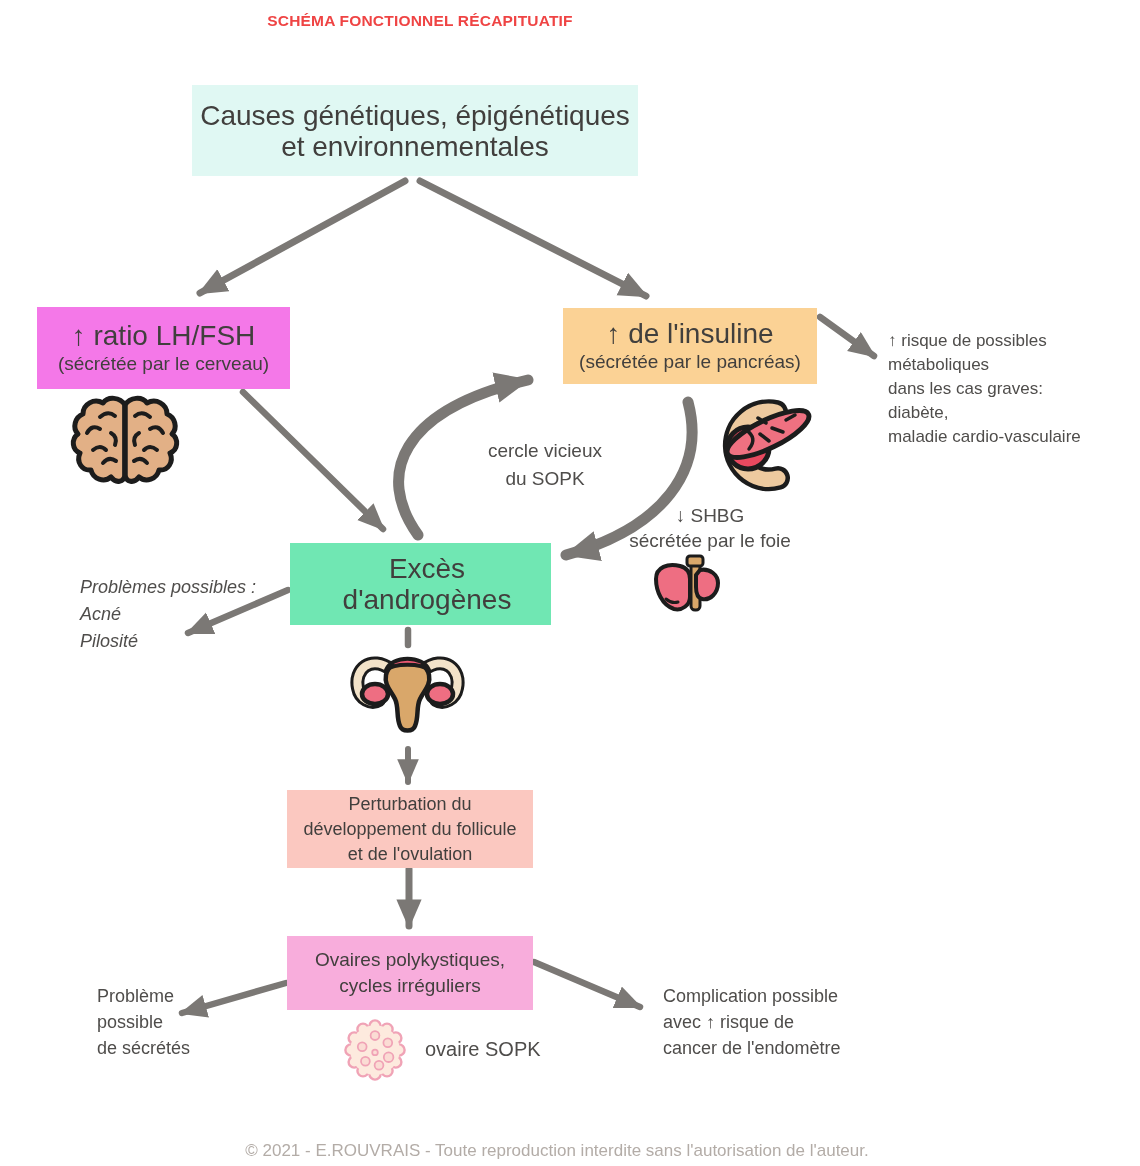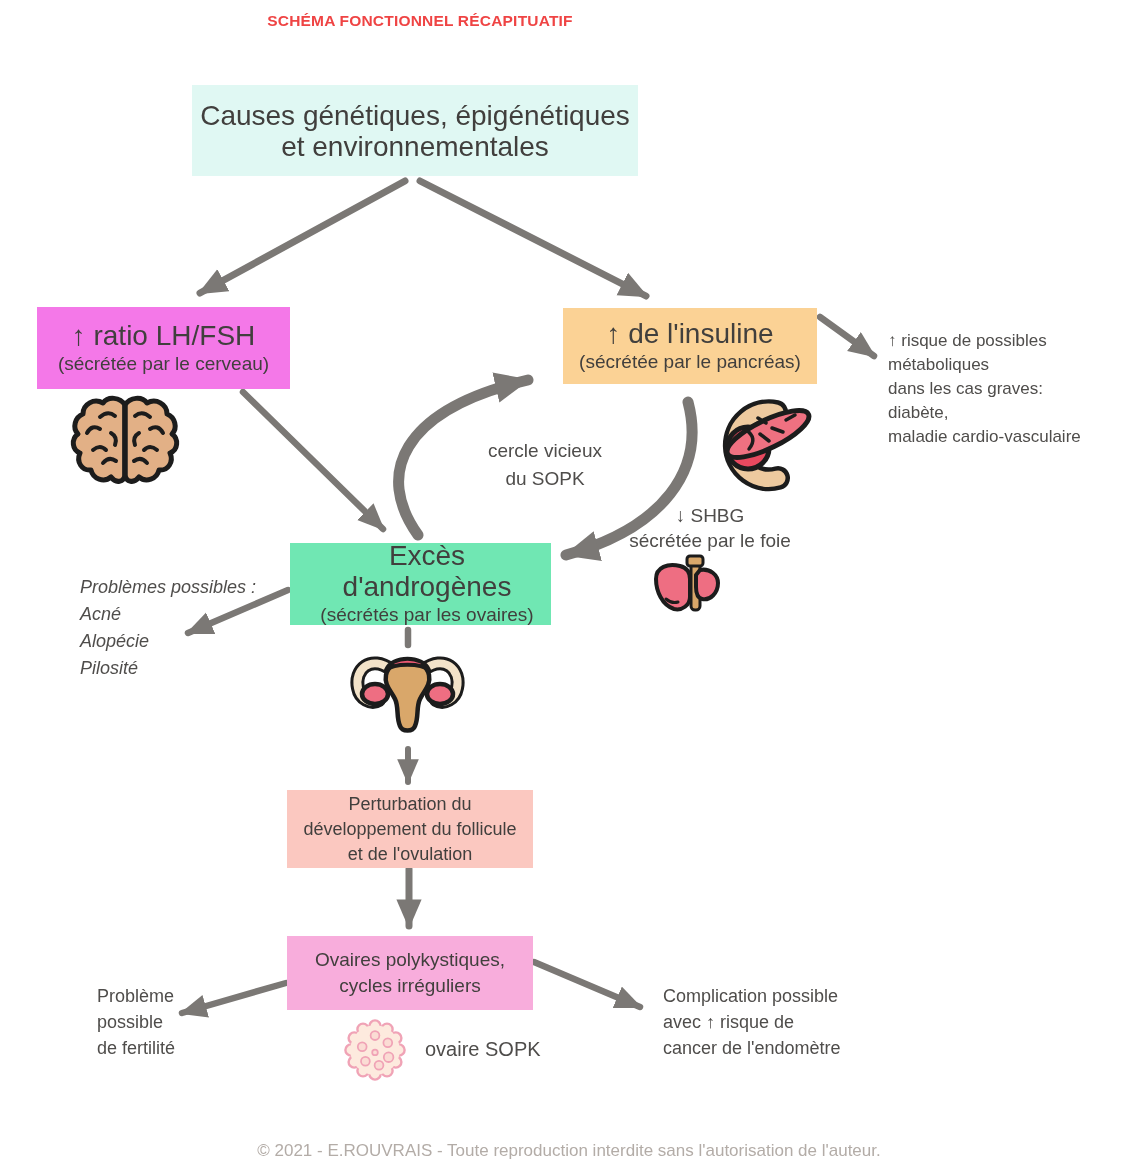--- a/index.html
+++ b/index.html
@@ -26,21 +26,21 @@
   #box-perturbation{left:287px;top:790px;width:246px;height:78px;background:#fbc8c0;}
   #box-ovaries{left:287px;top:936px;width:246px;height:74px;background:#f8addc;}
   .sidetext{font-size:18px;line-height:26px;color:#4f4d4b;}
   #txt-metabolic{left:888px;top:329px;width:230px;font-size:17px;line-height:24px;}
   #txt-vicious{left:455px;top:437px;width:180px;text-align:center;font-size:19px;line-height:28px;}
   #txt-shbg{left:620px;top:503px;width:180px;text-align:center;font-size:19px;line-height:25px;}
   #txt-problems{left:80px;top:574px;width:210px;line-height:27px;font-style:italic;}
   #txt-fertility{left:97px;top:983px;width:160px;}
   #txt-complication{left:655px;top:983px;width:230px;margin-left:8px;}
   #ovary-caption{left:425px;top:1038px;font-size:20px;color:#4f4d4b;}
-  #footer{left:12px;top:1141px;width:1114px;text-align:center;font-size:17px;color:#b3aca7;}
+  #footer{left:0;top:1141px;width:1114px;text-align:center;font-size:17px;color:#b3aca7;}
   #arrow-layer{left:0;top:0;pointer-events:none;}
   svg{display:block;}
 </style>
 </head>
 <body>
 
 <div id="canvas">
 
   <svg id="arrow-layer" class="abs" width="1140" height="1166" viewBox="0 0 1140 1166">
     <defs>
@@ -79,21 +79,20 @@
     <span class="l-mid">(sécrétée par le cerveau)</span>
   </div>
 
   <div id="box-insulin" class="abs node">
     <span class="l-big">↑ de l'insuline</span>
     <span class="l-mid">(sécrétée par le pancréas)</span>
   </div>
 
   <div id="box-androgens" class="abs node">
     <span class="l-big">Excès d'androgènes</span>
-    <span class="l-mid">(sécrétés par les ovaires)</span>
   </div>
 
   <div id="box-perturbation" class="abs node">
     <span class="l-sm">Perturbation du</span>
     <span class="l-sm">développement du follicule</span>
     <span class="l-sm">et de l'ovulation</span>
   </div>
 
   <div id="box-ovaries" class="abs node">
     <span class="l-mid">Ovaires polykystiques,</span>
@@ -114,28 +113,27 @@
   </div>
 
   <div id="txt-shbg" class="abs sidetext">
     <div>↓ SHBG</div>
     <div>sécrétée par le foie</div>
   </div>
 
   <div id="txt-problems" class="abs sidetext">
     <div>Problèmes possibles :</div>
     <div>Acné</div>
-    <div>Alopécie</div>
     <div>Pilosité</div>
   </div>
 
   <div id="txt-fertility" class="abs sidetext">
     <div>Problème</div>
     <div>possible</div>
-    <div>de fertilité</div>
+    <div>de sécrétés</div>
   </div>
 
   <div id="txt-complication" class="abs sidetext">
     <div>Complication possible</div>
     <div>avec ↑ risque de</div>
     <div>cancer de l'endomètre</div>
   </div>
 
   <div id="ovary-caption" class="abs">ovaire SOPK</div>
 

